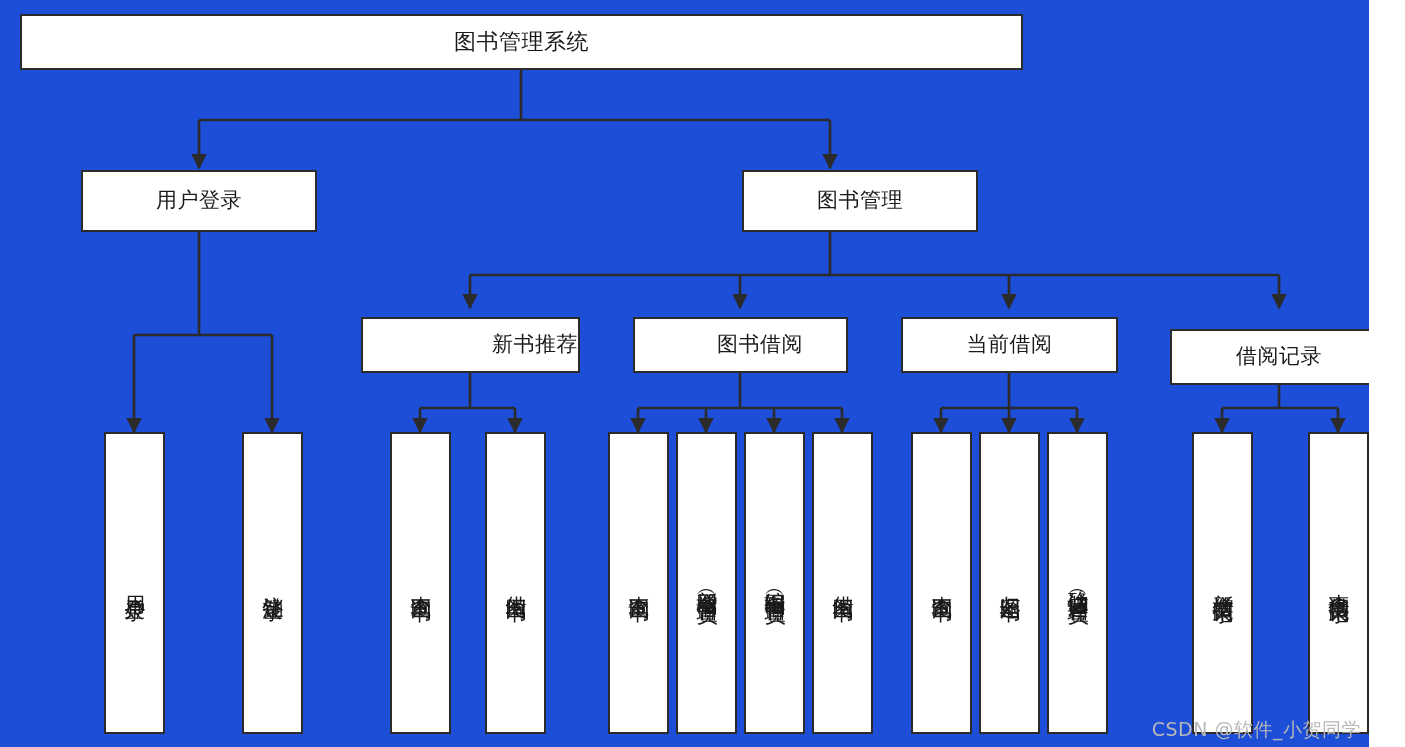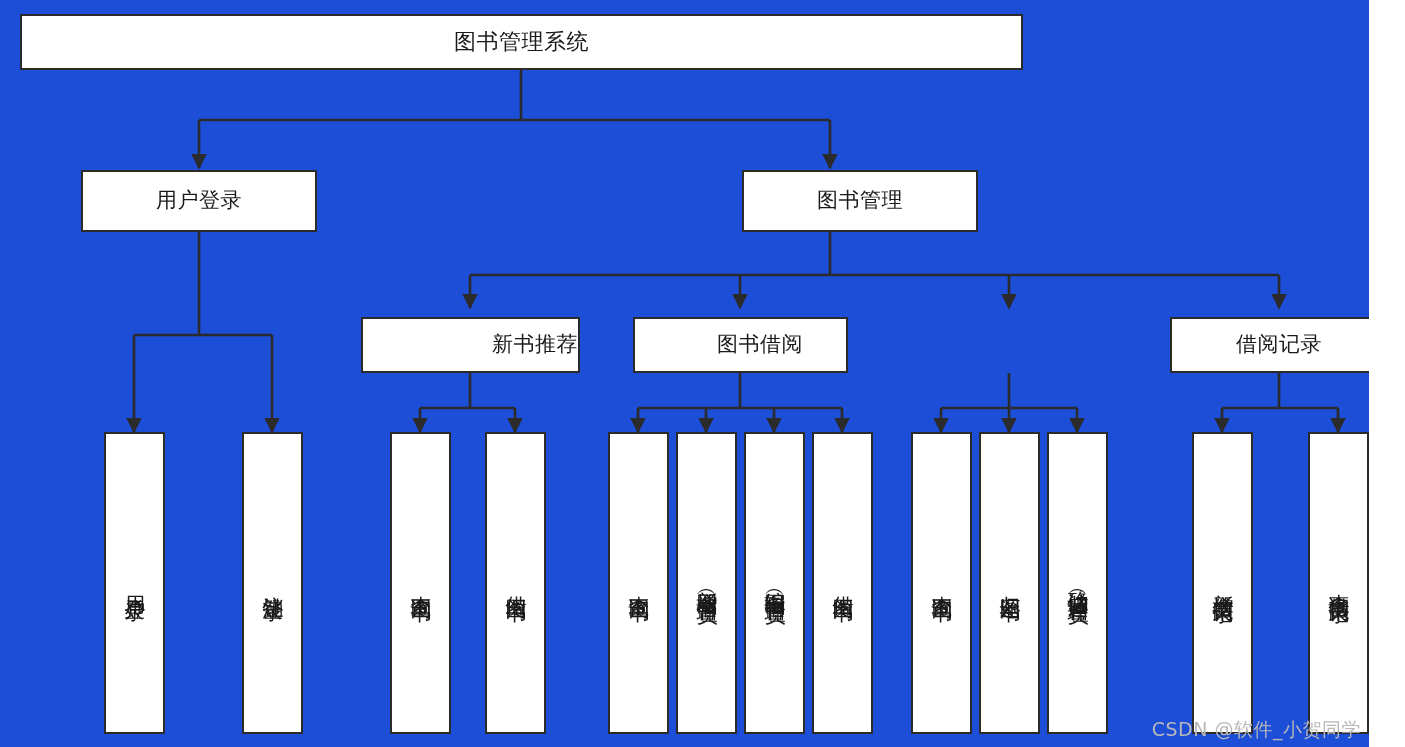--- a/index.html
+++ b/index.html
@@ -145,22 +145,25 @@
   </div>
 
   <div class="node horizontal" style="left:361px; top:317px; width:219px; height:56px;justify-content:flex-end;">
     <span class="label">新书推荐</span>
   </div>
 
   <div class="node horizontal" style="left:633px; top:317px; width:215px; height:56px;padding-left:39px;">
     <span class="label">图书借阅</span>
   </div>
 
-
-  <div class="node horizontal" style="left:1170px; top:317px; width:218px; height:56px;">
+  <div class="node horizontal" style="left:901px; top:317px; width:217px; height:56px;">
+    <span class="label">当前借阅</span>
+  </div>
+
+  <div class="node horizontal" style="left:1170px; top:329px; width:218px; height:56px;">
     <span class="label">借阅记录</span>
   </div>
 
   <div class="node vertical" style="left:104px; top:432px; width:61px; height:302px;">
     <span class="label">用户登录</span>
   </div>
 
   <div class="node vertical" style="left:242px; top:432px; width:61px; height:302px;">
     <span class="label">注销登录</span>
   </div>

